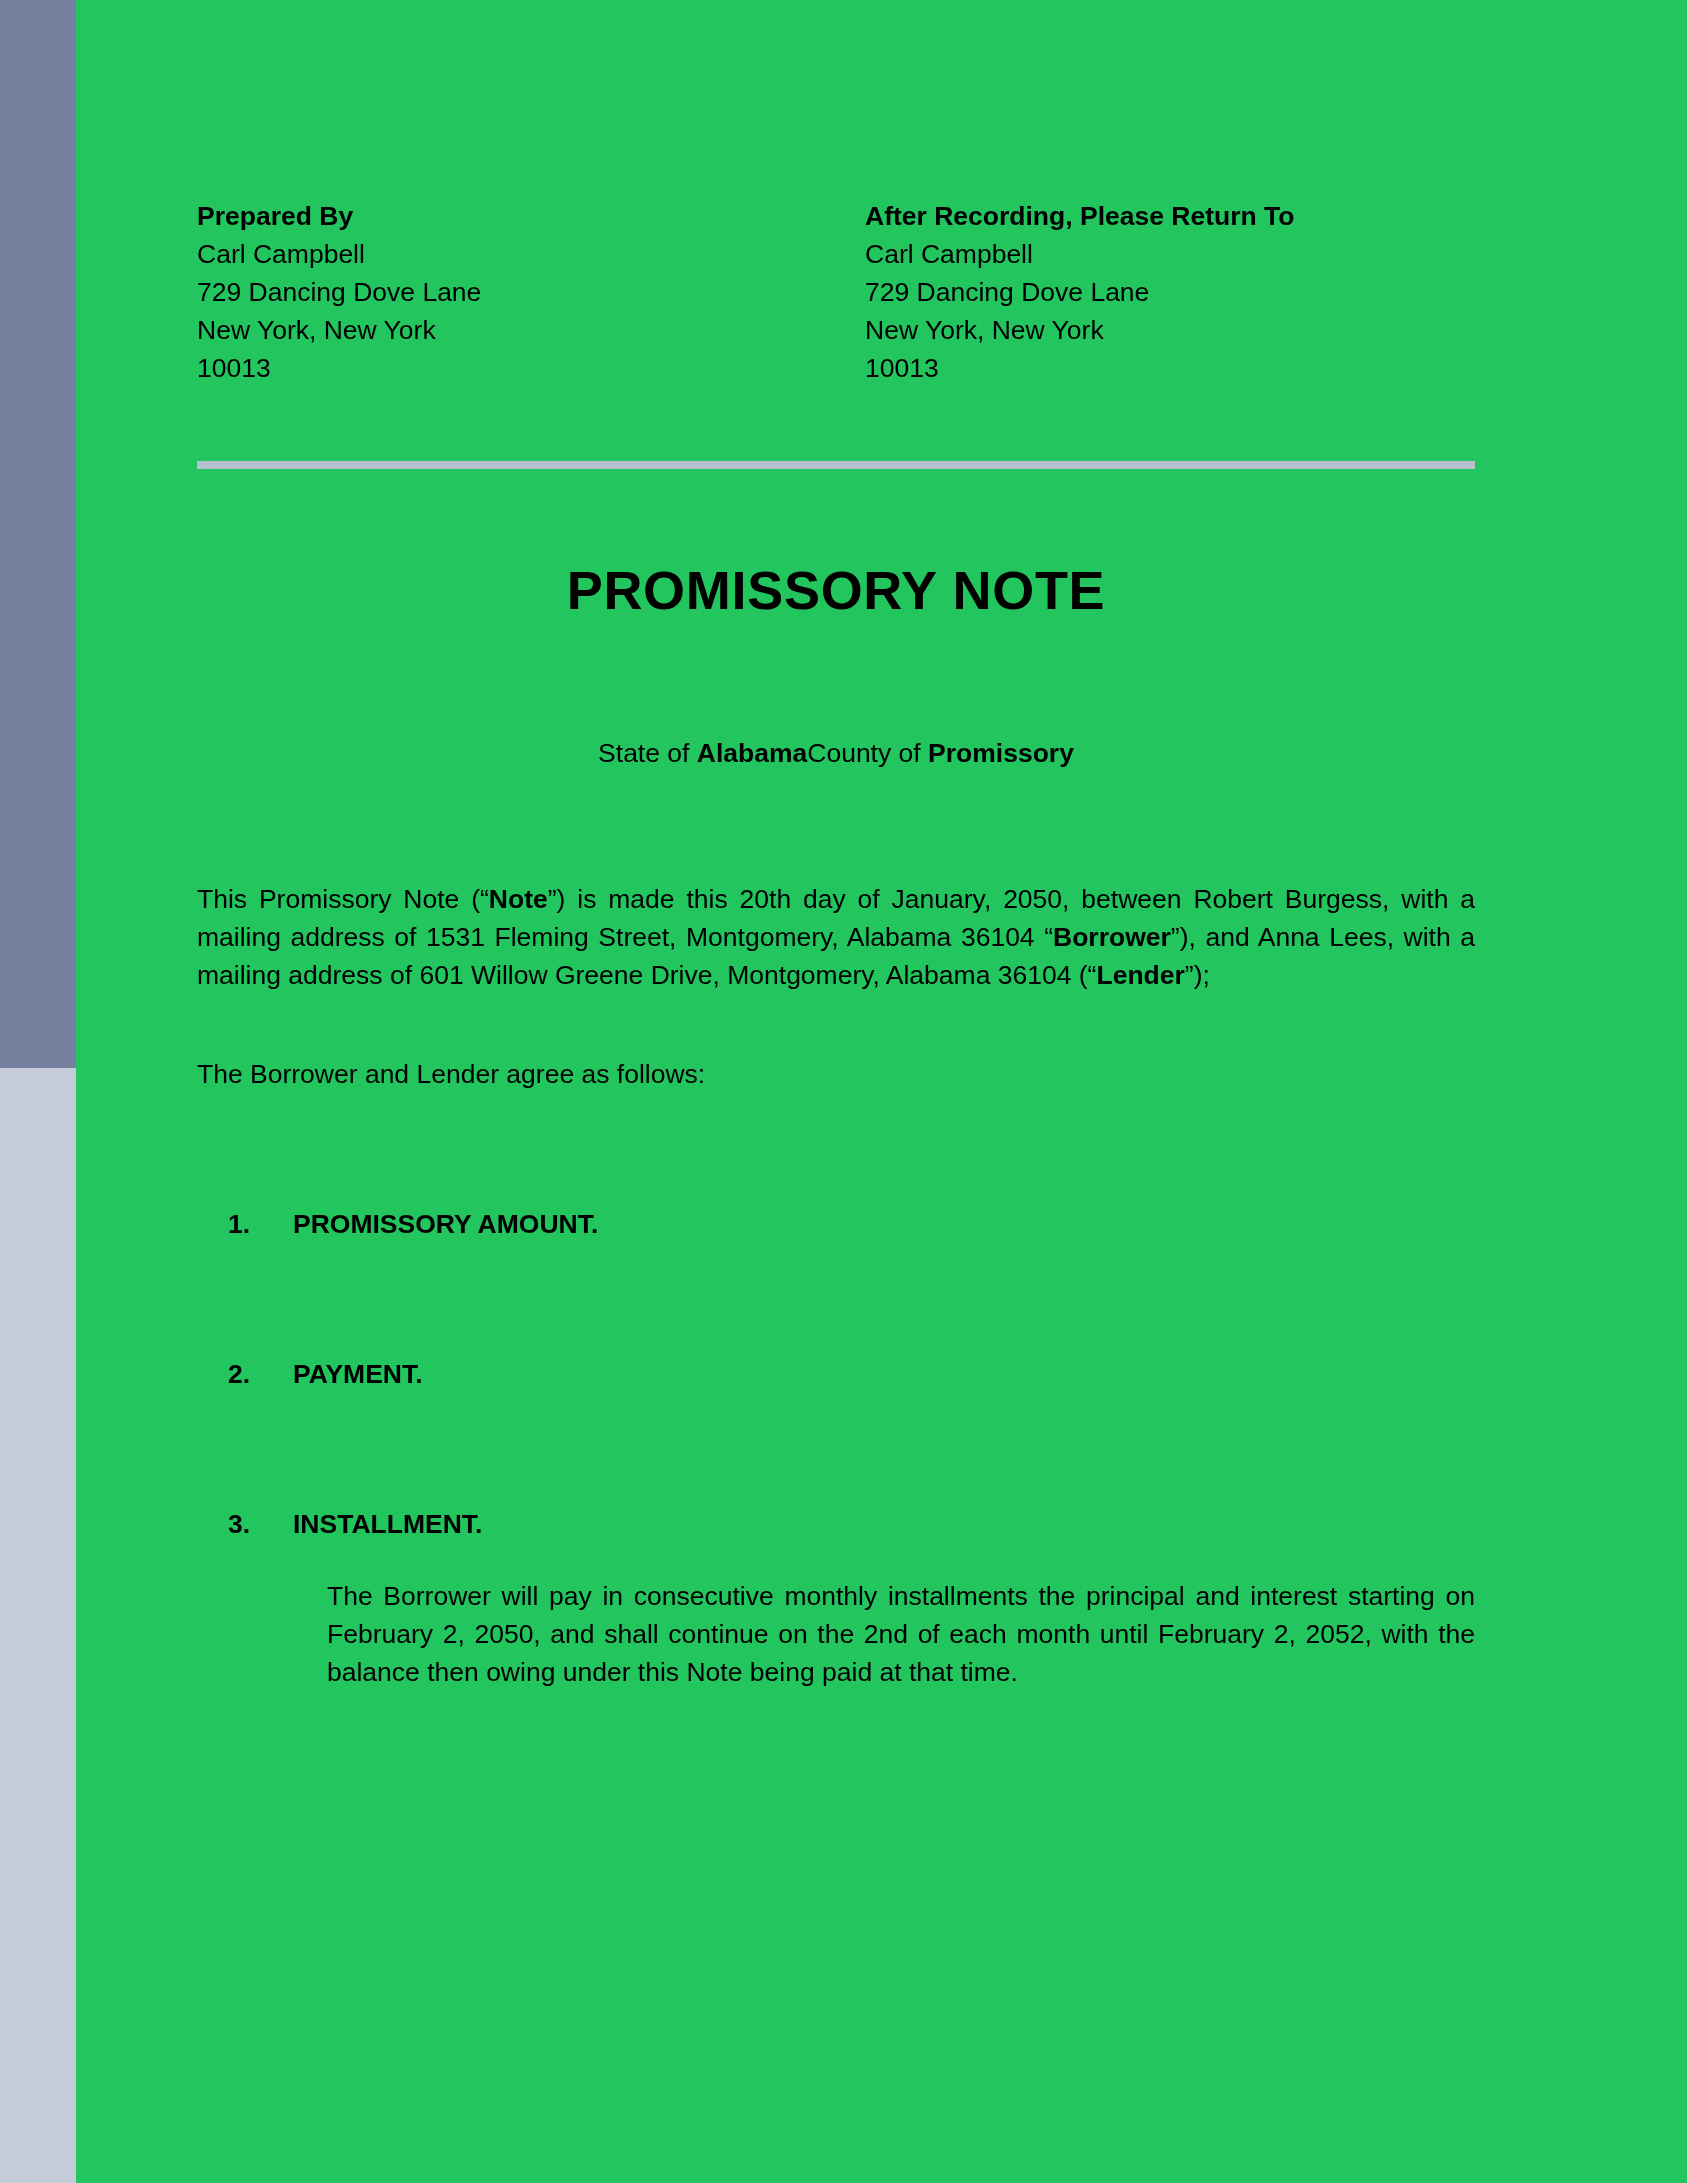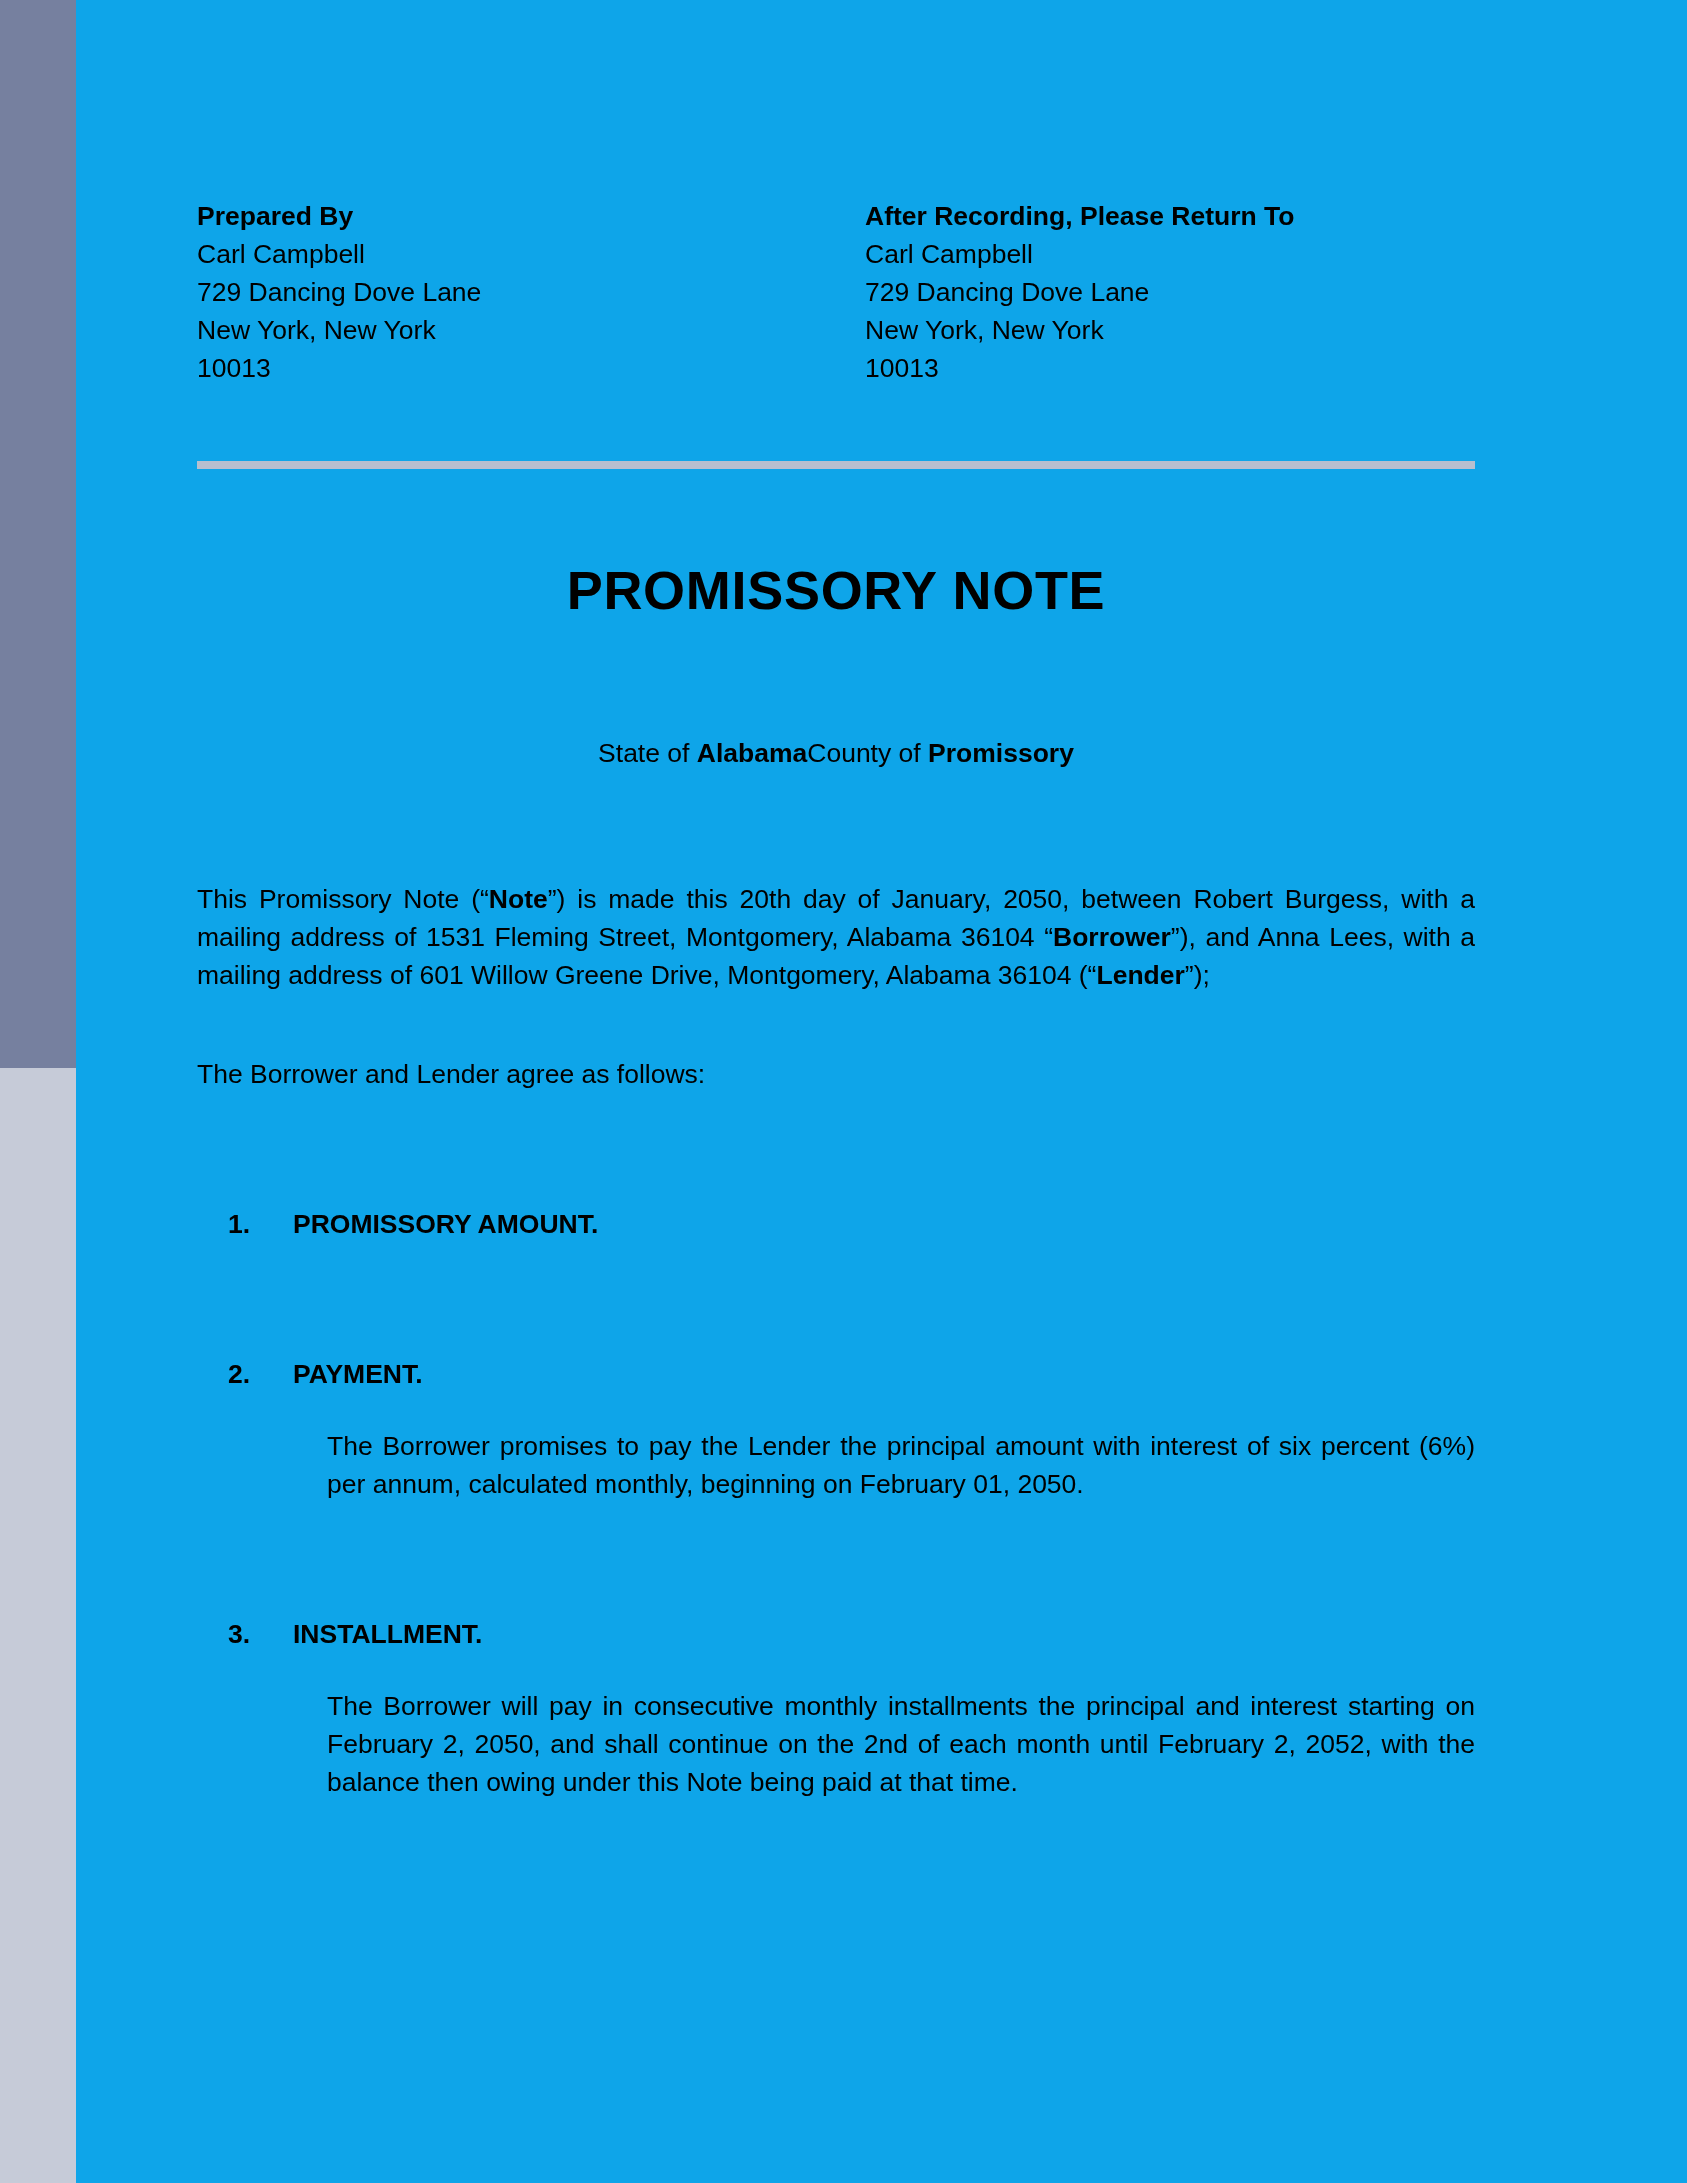--- a/index.html
+++ b/index.html
@@ -4,21 +4,21 @@
 <style>
   html, body {
     margin: 0;
     padding: 0;
     background: #ffffff;
   }
   .page {
     position: relative;
     width: 1687px;
     height: 2183px;
-    background: #0ea5e9;
+    background: #22c55e;
     font-family: "Liberation Sans", sans-serif;
     color: #000000;
     font-size: 26.5px;
     line-height: 38px;
     overflow: hidden;
   }
   
   .sidebar-dark {
     position: absolute;
     left: 0; top: 0;
@@ -142,21 +142,20 @@
         <span class="section-number">1.</span>
         <span>PROMISSORY AMOUNT.</span>
       </div>
     </div>
 
     <div class="section">
       <div class="section-heading">
         <span class="section-number">2.</span>
         <span>PAYMENT.</span>
       </div>
-      <p class="section-body">The Borrower promises to pay the Lender the principal amount with interest of six percent (6%) per annum, calculated monthly, beginning on February 01, 2050.</p>
     </div>
 
     <div class="section">
       <div class="section-heading">
         <span class="section-number">3.</span>
         <span>INSTALLMENT.</span>
       </div>
       <p class="section-body">The Borrower will pay in consecutive monthly installments the principal and interest starting on February 2, 2050, and shall continue on the 2nd of each month until February 2, 2052, with the balance then owing under this Note being paid at that time.</p>
     </div>
 

